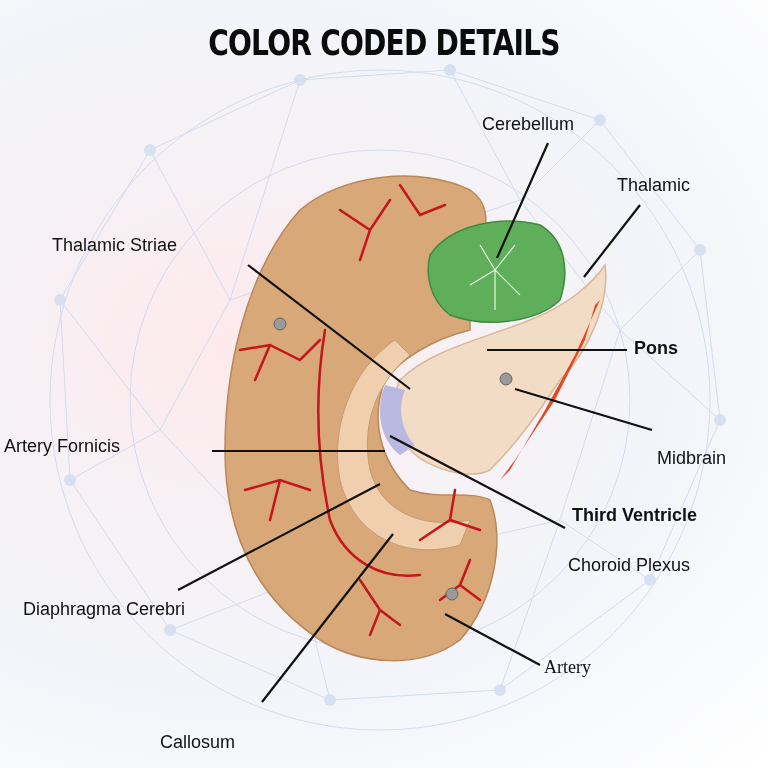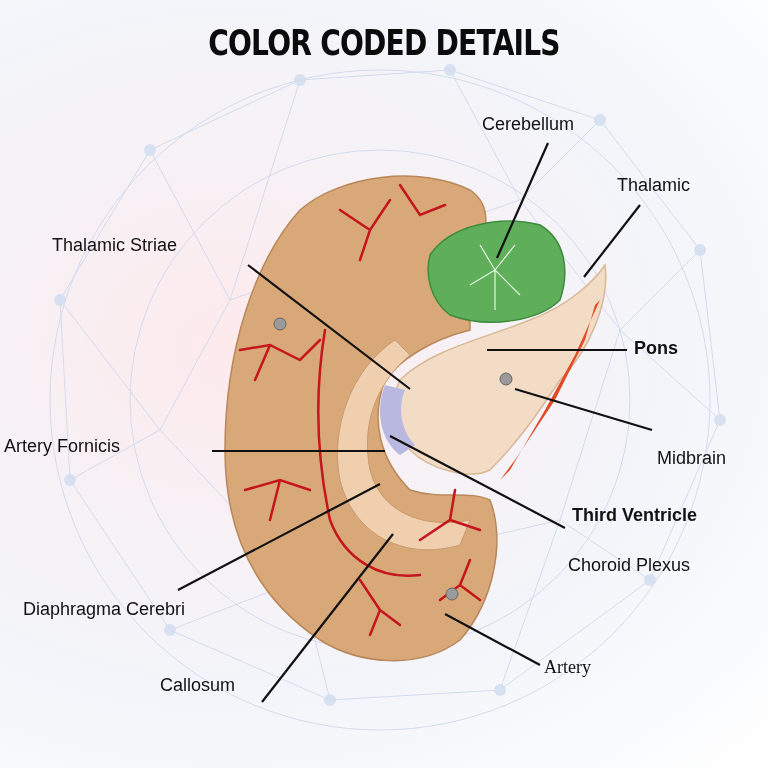--- a/index.html
+++ b/index.html
@@ -98,13 +98,13 @@
 <div class="label" style="left:482px;top:115px;">Cerebellum</div>
 <div class="label" style="left:617px;top:176px;">Thalamic</div>
 <div class="label" style="left:52px;top:236px;">Thalamic Striae</div>
 <div class="label" style="left:634px;top:339px;font-weight:bold;">Pons</div>
 <div class="label" style="left:657px;top:420px;margin-top:29px;">Midbrain</div>
 <div class="label" style="left:4px;top:437px;">Artery Fornicis</div>
 <div class="label" style="left:572px;top:506px;font-weight:bold;">Third Ventricle</div>
 <div class="label" style="left:568px;top:556px;text-align:right;">Choroid Plexus</div>
 <div class="label" style="left:14px;top:600px;margin-left:9px;">Diaphragma Cerebri</div>
 <div class="label" style="left:544px;top:658px;font-family:Liberation Serif, serif;">Artery</div>
-<div class="label" style="left:160px;top:676px;">Callosum</div>
+<div class="label" style="left:160px;top:733px;">Callosum</div>
 
 </body></html>

